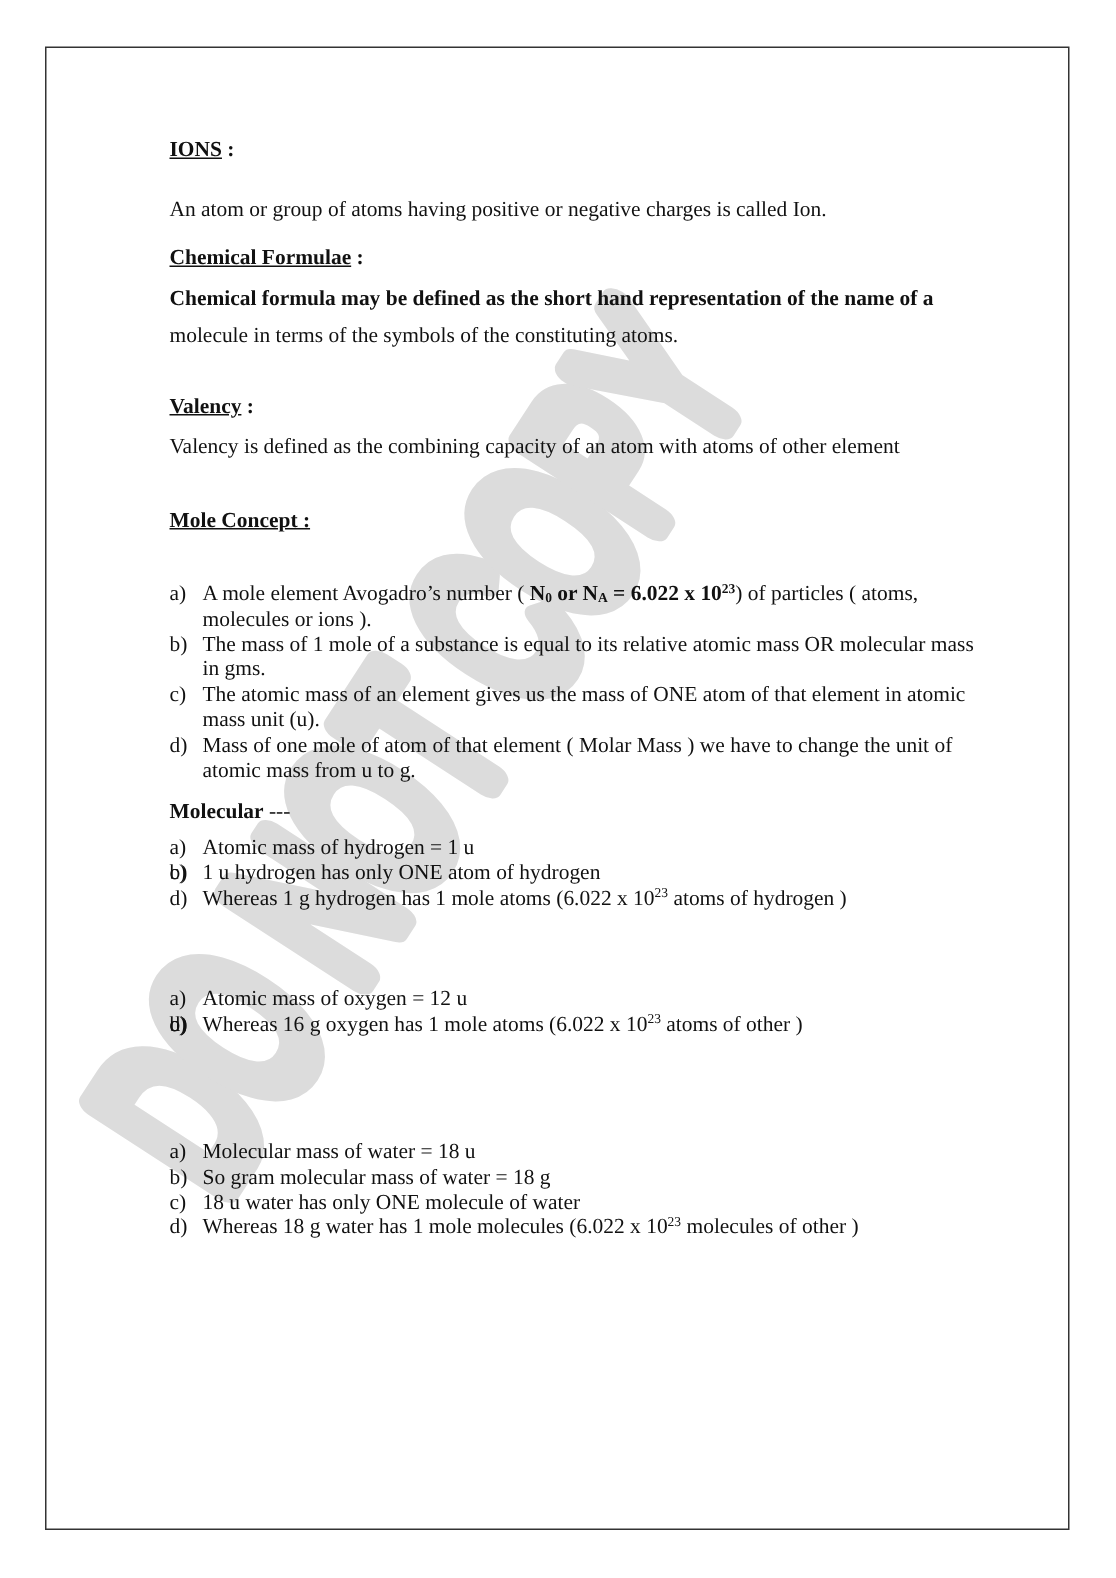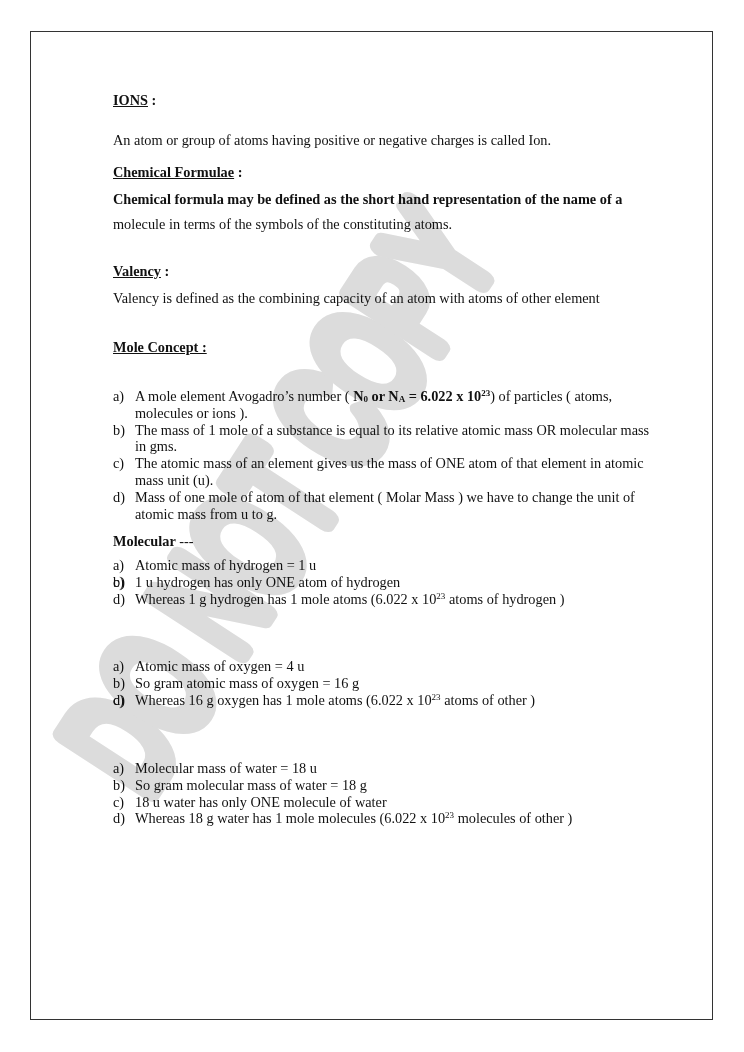--- a/index.html
+++ b/index.html
@@ -76,22 +76,22 @@
   </div>
 
   <ol class="list small" style="top:557px;">
     <li><span class="mk">a)</span><span>Atomic mass of hydrogen = 1 u</span></li>
     <li><span class="mk">b)</span></li>
     <li><span class="mk">c)</span><span>1 u hydrogen has only ONE atom of hydrogen</span></li>
     <li><span class="mk">d)</span><span>Whereas 1 g hydrogen has 1 mole atoms (6.022 x 10</span><sup>23</sup><span> atoms of hydrogen )</span></li>
   </ol>
 
   <ol class="list small" style="top:658px;">
-    <li><span class="mk">a)</span><span>Atomic mass of oxygen = 4 u</span></li>
-    <li><span class="mk">b)</span><span>So gram atomic mass of oxygen = 16 g</span></li>
+    <li><span class="mk">a)</span><span>Atomic mass of oxygen = 12 u</span></li>
+    <li><span class="mk">b)</span></li>
     <li><span class="mk">c)</span></li>
     <li><span class="mk">d)</span><span>Whereas 16 g oxygen has 1 mole atoms (6.022 x 10</span><sup>23</sup><span> atoms of other )</span></li>
   </ol>
 
   <ol class="list small" style="top:760px;">
     <li><span class="mk">a)</span><span>Molecular  mass of water  = 18 u</span></li>
     <li><span class="mk">b)</span><span>So gram molecular mass of water  = 18 g</span></li>
     <li><span class="mk">c)</span><span>18 u water has only ONE molecule of water</span></li>
     <li><span class="mk">d)</span><span>Whereas 18 g water has 1 mole molecules (6.022 x 10</span><sup>23</sup><span> molecules of other )</span></li>
   </ol>

